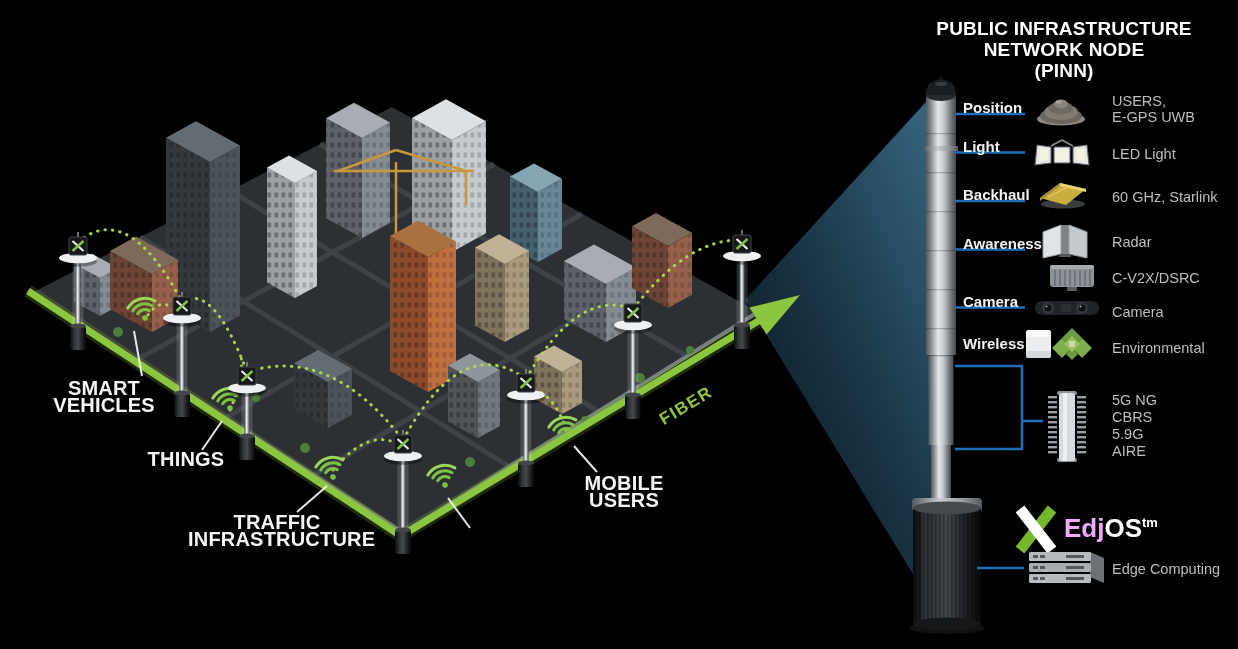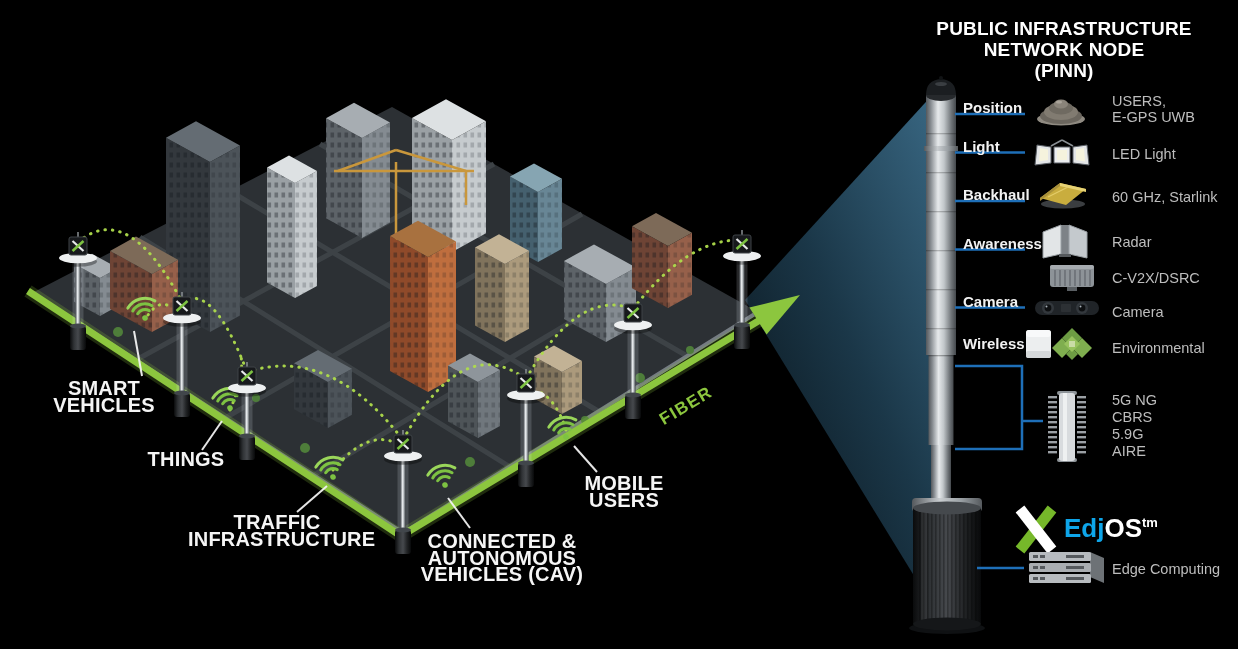--- a/index.html
+++ b/index.html
@@ -12,21 +12,21 @@
            text-align:center;letter-spacing:.2px;text-shadow:0 1px 3px rgba(0,0,0,.9);}
   .cline{display:block;}
   .fiber-label{position:absolute;left:657px;top:396px;color:#8CC63E;font-weight:bold;
                font-size:17px;letter-spacing:1.5px;transform:rotate(-31deg);}
   .feature{position:absolute;left:963px;color:#f2f2f2;font-weight:bold;font-size:15px;}
   .value{position:absolute;left:1112px;color:#bdbdbd;font-size:14.5px;line-height:16px;}
   .value.v5g{line-height:17px;}
   .vline{display:block;}
   .icon{position:absolute;}
   .logo-text{position:absolute;left:1064px;top:513px;font-weight:bold;font-size:26px;color:#ffffff;}
-  .logo-green{color:#0ea5e9;}
+  .logo-green{color:#f0abfc;}
   .logo-tm{font-size:13px;vertical-align:super;font-weight:bold;}
 </style>
 </head>
 <body>
 
 <div class="stage">
 
   <svg id="scene" class="scene" width="1238" height="649" viewBox="0 0 1238 649">
       <defs>
   <linearGradient id="beamG" x1="1" y1="0" x2="0.15" y2="1">
@@ -343,25 +343,20 @@
     <span class="cline">SMART</span>
     <span class="cline">VEHICLES</span>
   </div>
   <div class="callout" style="left:136px;top:451px;width:100px;">
     <span class="cline">THINGS</span>
   </div>
   <div class="callout" style="left:188px;top:514px;width:178px;">
     <span class="cline">TRAFFIC</span>
     <span class="cline">INFRASTRUCTURE</span>
   </div>
-  <div class="callout" style="left:418px;top:533px;width:168px;">
-    <span class="cline">CONNECTED &amp;</span>
-    <span class="cline">AUTONOMOUS</span>
-    <span class="cline">VEHICLES (CAV)</span>
-  </div>
   <div class="callout" style="left:582px;top:475px;width:84px;">
     <span class="cline">MOBILE</span>
     <span class="cline">USERS</span>
   </div>
   <div class="fiber-label">FIBER</div>
 
   <div class="feature" style="top:99px;">Position</div>
   <div class="feature" style="top:138px;">Light</div>
   <div class="feature" style="top:186px;">Backhaul</div>
   <div class="feature" style="top:235px;">Awareness</div>

